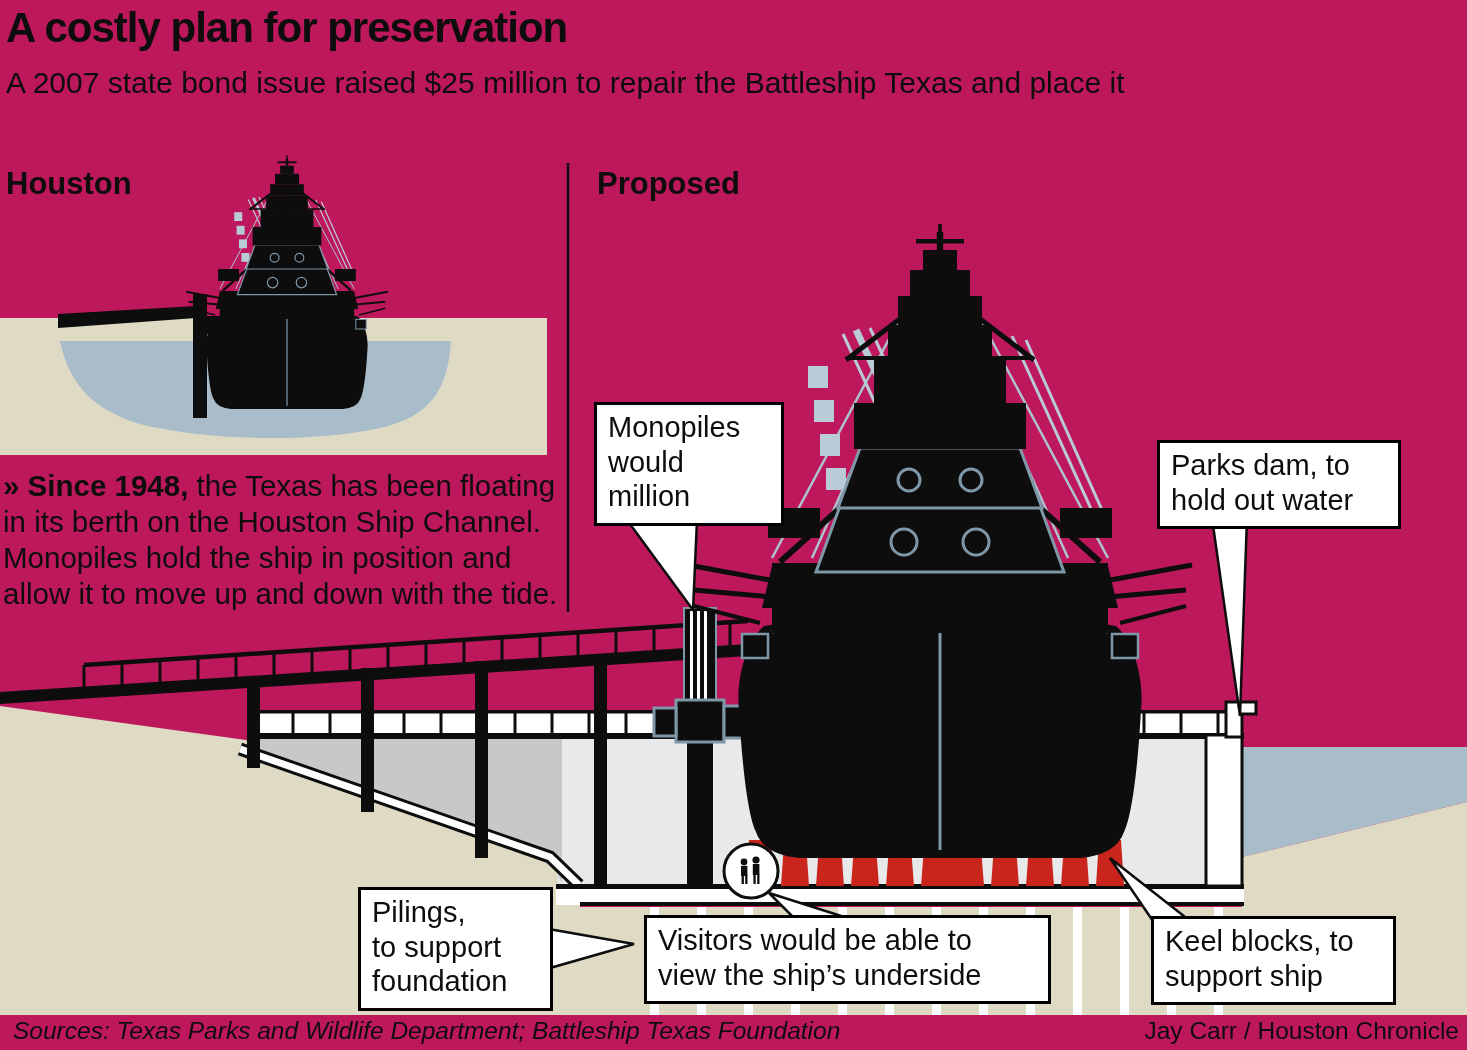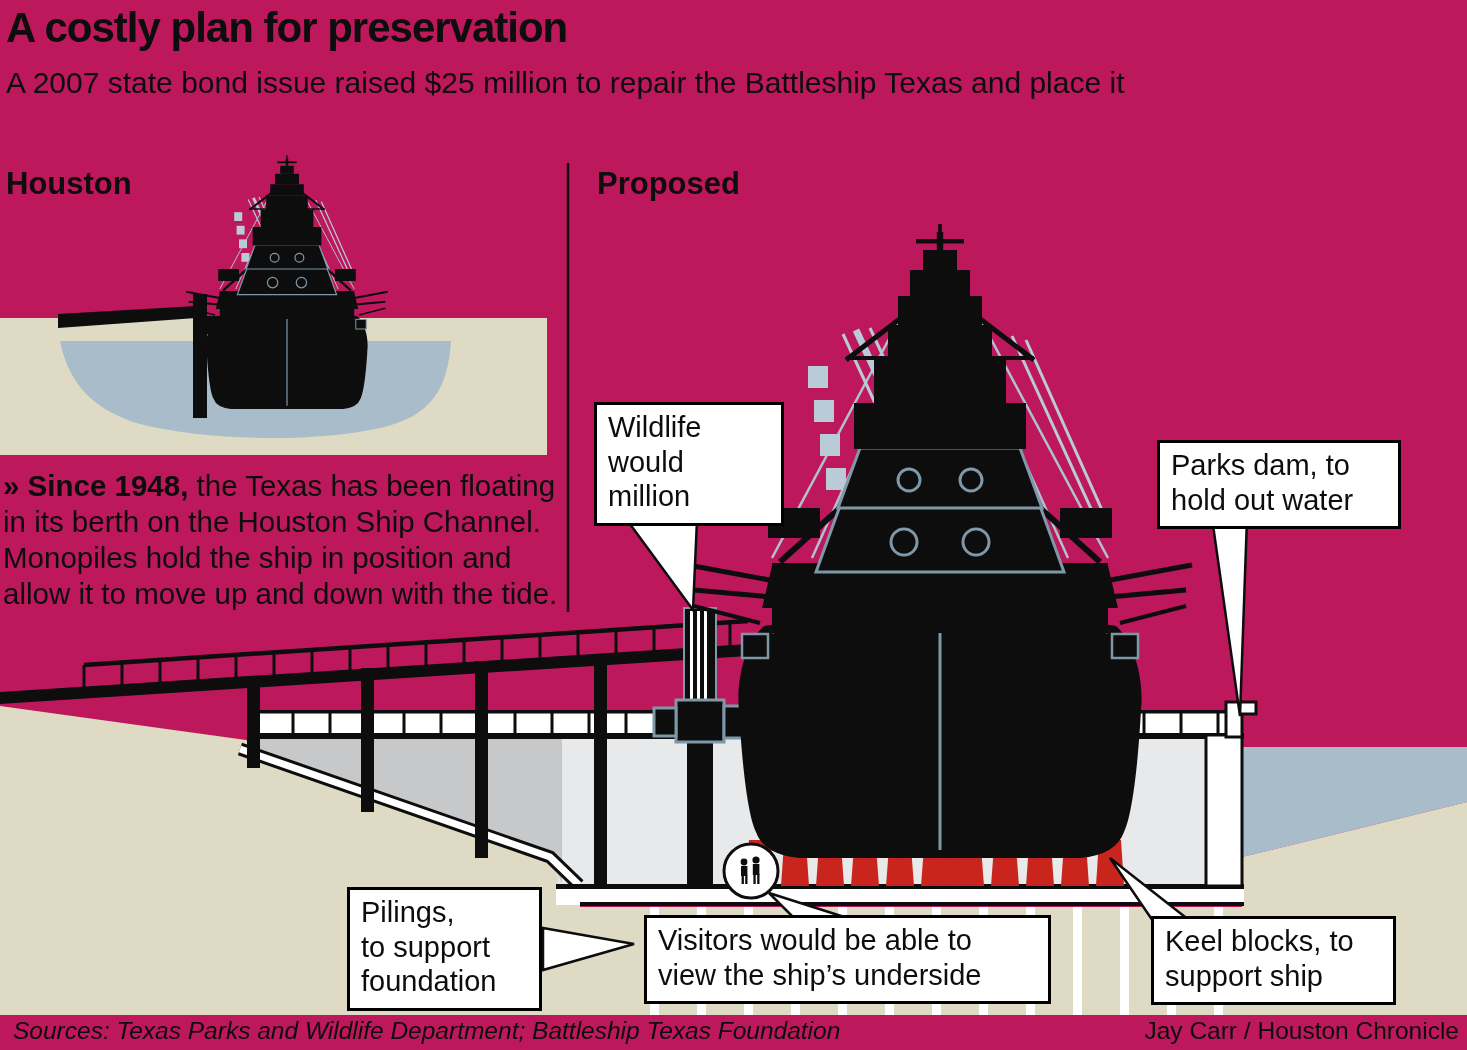--- a/index.html
+++ b/index.html
@@ -269,31 +269,31 @@
 </div>
 
 <div class="abs t-label" style="left:6px;top:166px;">Houston</div>
 <div class="abs t-label" style="left:597px;top:166px;">Proposed</div>
 
 <div class="abs t-note">
   <b>» Since 1948,</b><span> the Texas has been floating in its berth on the Houston Ship Channel. Monopiles hold the ship in position and allow it to move up and down with the tide.</span>
 </div>
 
 <div class="abs callout" style="left:594px;top:402px;width:190px;">
-  <div>Wildlife</div>
+  <div>Monopiles</div>
   <div>would</div>
   <div>million</div>
 </div>
 
 <div class="abs callout" style="left:1157px;top:440px;width:244px;">
   <div>Parks dam, to</div>
   <div>hold out water</div>
 </div>
 
-<div class="abs callout" style="left:347px;top:887px;width:195px;">
+<div class="abs callout" style="left:358px;top:887px;width:195px;">
   <div>Pilings,</div>
   <div>to support</div>
   <div>foundation</div>
 </div>
 
 <div class="abs callout" style="left:644px;top:915px;width:407px;">
   <div>Visitors would be able to</div>
   <div>view the ship’s underside</div>
 </div>
 

